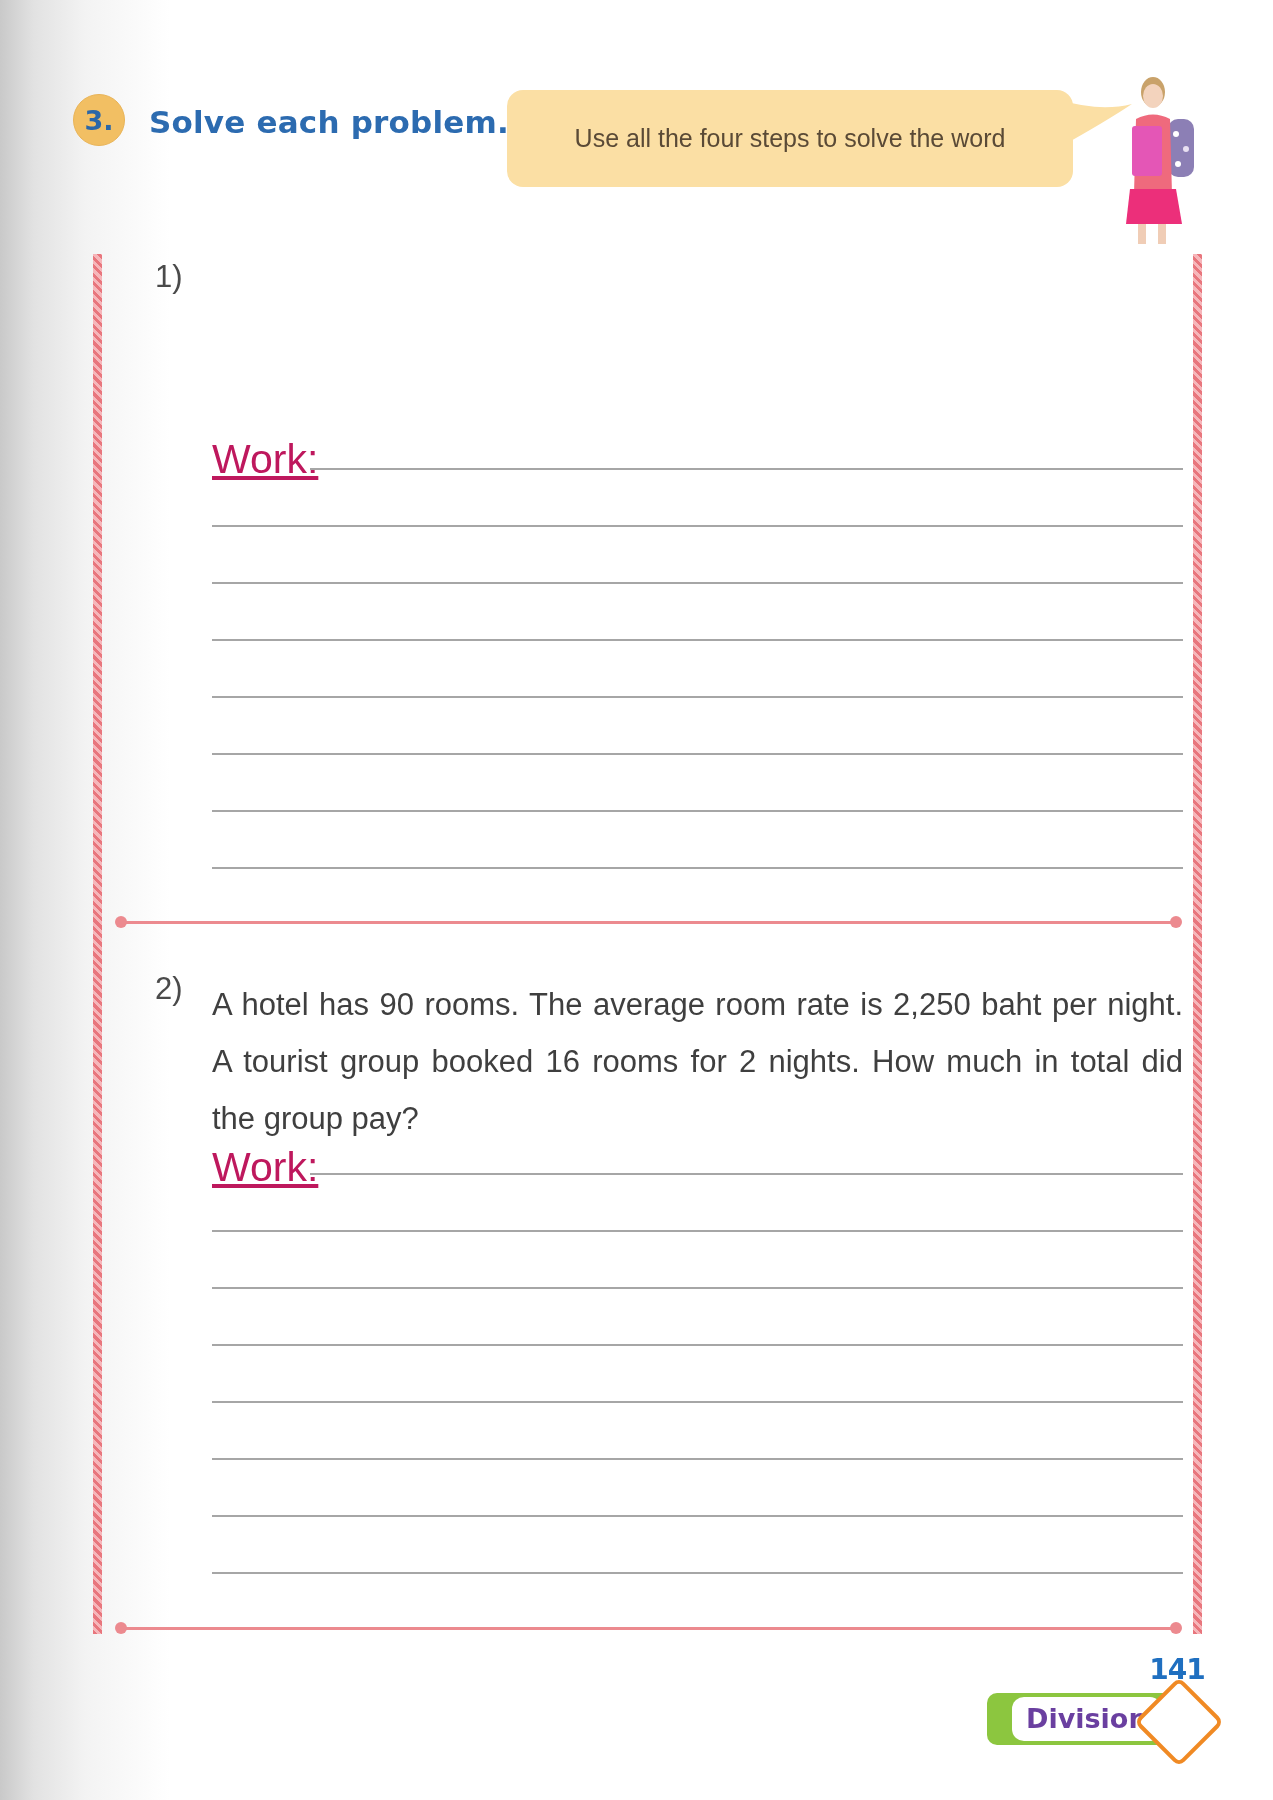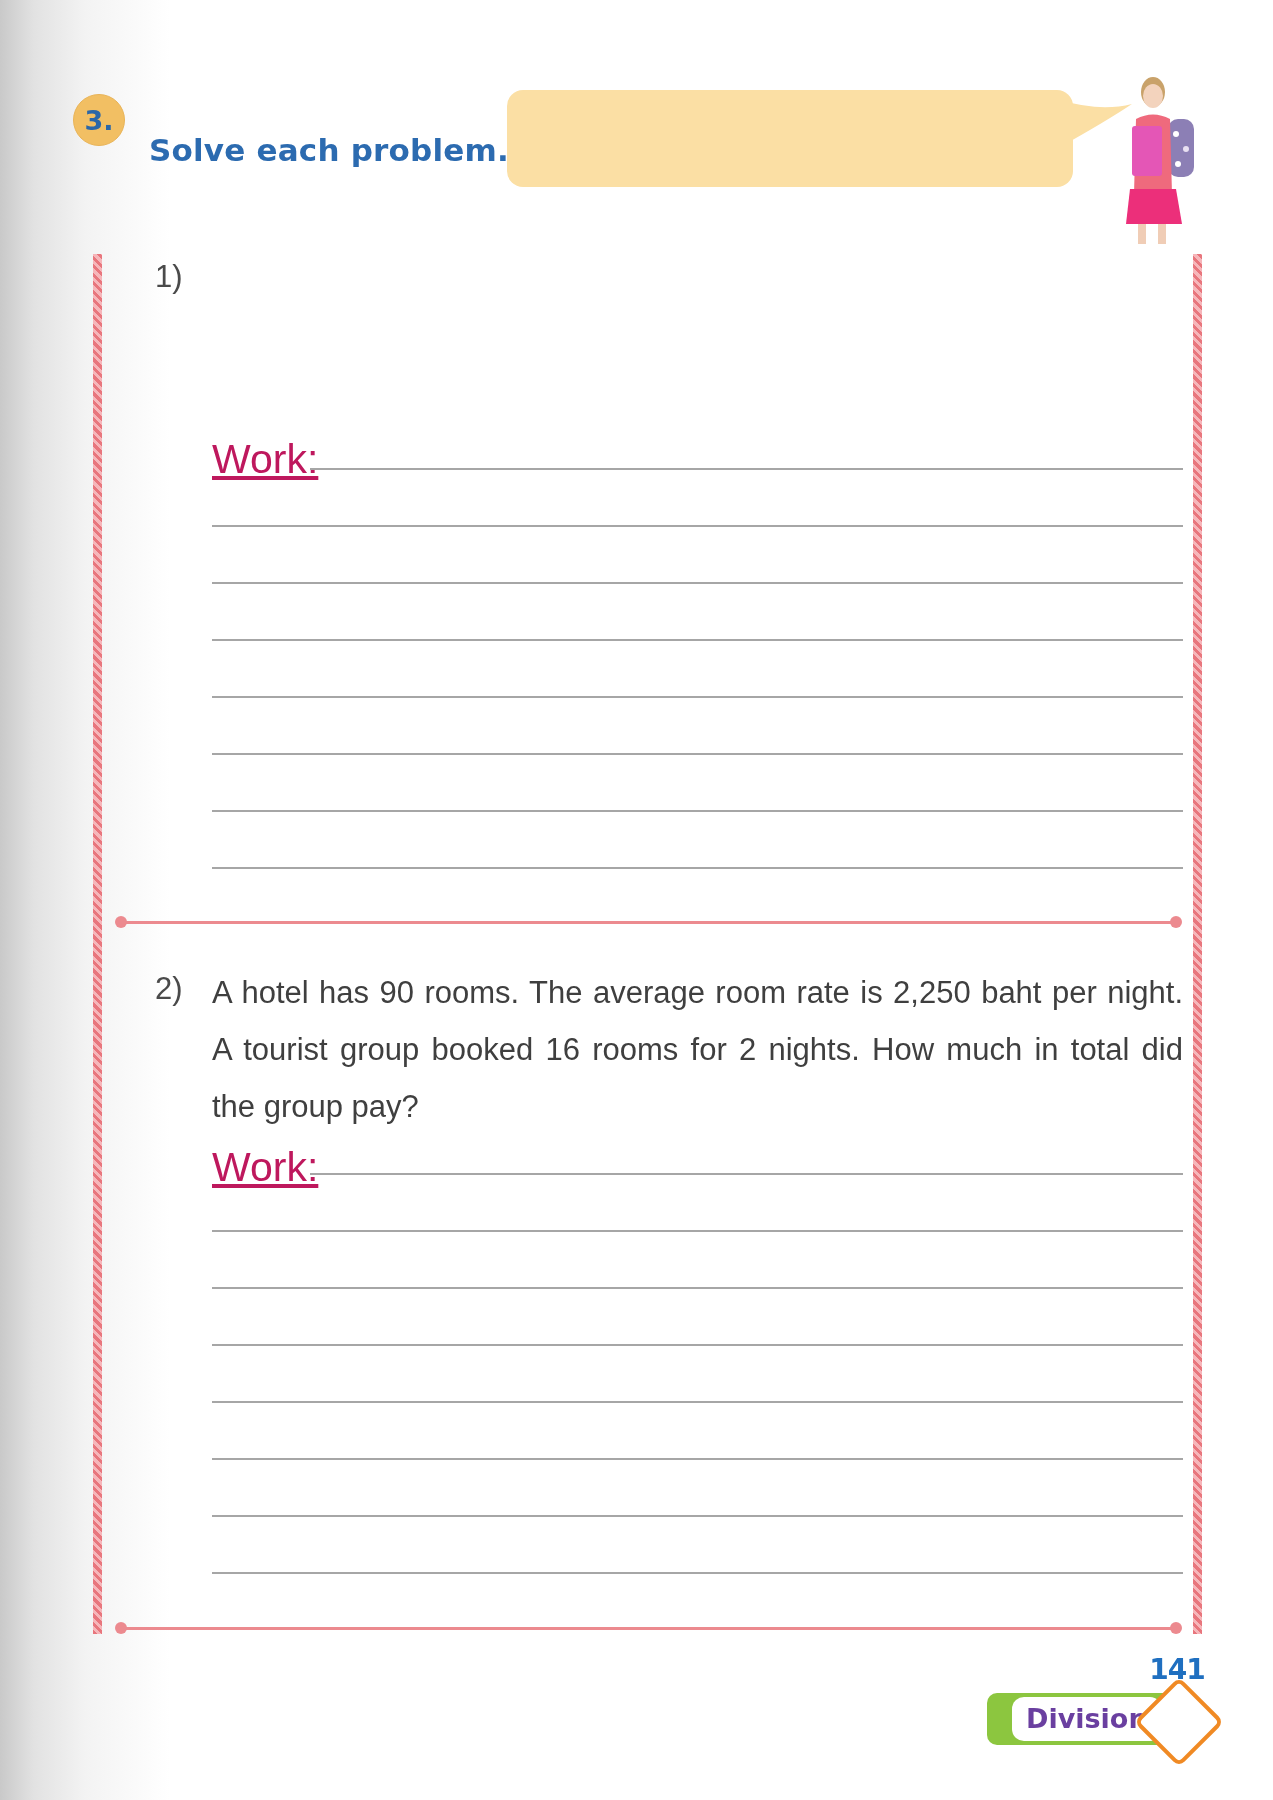--- a/index.html
+++ b/index.html
@@ -14,21 +14,21 @@
   }
   .badge {
     position: absolute; left: 73px; top: 94px; width: 52px; height: 52px; border-radius: 50%;
     background: #f2bf63; border: 1px solid #e9b458; box-sizing: border-box;
     display: flex; align-items: center; justify-content: center;
     font-family: "DejaVu Sans", sans-serif; font-weight: bold; font-size: 27px; color: #2b67a8;
   }
   .title {
     position: absolute; left: 149px; top: 96px;
     font-family: "DejaVu Sans", sans-serif; font-weight: bold; font-size: 31px; line-height: 52px;
-    color: #2c6bb0; letter-spacing: 0.2px; margin-top: 28px;
+    color: #2c6bb0; letter-spacing: 0.2px;
   }
   .bubble {
     position: absolute; left: 507px; top: 90px; width: 566px; height: 97px;
     background: #fbdfa4; border-radius: 16px;
     display: flex; align-items: center; justify-content: center; text-align: center;
     font-size: 25px; line-height: 39px; color: #5a4a36;
   }
   .bubble-tail {
     position: absolute; left: 1060px; top: 92px;
   }
@@ -84,20 +84,21 @@
 </div>
 <div class="title">
   <div>Solve each problem.</div>
 </div>
 
 <svg class="bubble-tail" width="75" height="60">
   <path d="M0 8 Q40 20 72 12 Q45 30 0 55 Z" fill="#fbdfa4"></path>
 </svg>
 <div class="bubble">
   <div>
+    <div>Use all the four steps to solve the word</div>
   </div>
 </div>
 
 <svg class="girl" width="95" height="172" viewBox="0 0 95 172">
   <ellipse cx="45" cy="18" rx="12" ry="15" fill="#c9a26a"></ellipse>
   <ellipse cx="45" cy="22" rx="10" ry="12" fill="#f3d3bd"></ellipse>
   <rect x="60" y="45" width="26" height="58" rx="10" fill="#8c7fb5"></rect>
   <circle cx="68" cy="60" r="3" fill="#ffffff"></circle>
     <circle cx="78" cy="75" r="3" fill="#e8e0f2"></circle>
     <circle cx="70" cy="90" r="3" fill="#ffffff"></circle>
@@ -121,21 +122,21 @@
   <div class="rule" style="left:57px;top:334px;width:971px"></div>
   <div class="rule" style="left:57px;top:391px;width:971px"></div>
   <div class="rule" style="left:57px;top:448px;width:971px"></div>
   <div class="rule" style="left:57px;top:505px;width:971px"></div>
   <div class="rule" style="left:57px;top:562px;width:971px"></div>
   <div class="rule" style="left:57px;top:619px;width:971px"></div>
 </div>
 
 <div class="problem" style="top:960px;height:640px">
   <div class="num">2)</div>
-  <div class="qtext" style="top:4px">A hotel has 90 rooms. The average room rate is 2,250 baht per night. A tourist group booked 16 rooms for 2 nights. How much in total did the group pay?</div>
+  <div class="qtext" style="top:16px">A hotel has 90 rooms. The average room rate is 2,250 baht per night. A tourist group booked 16 rooms for 2 nights. How much in total did the group pay?</div>
   <div class="work-label" style="left:57px;top:184px">Work:</div>
   <div class="rule" style="left:155px;top:213px;width:873px"></div>
   <div class="rule" style="left:57px;top:270px;width:971px"></div>
   <div class="rule" style="left:57px;top:327px;width:971px"></div>
   <div class="rule" style="left:57px;top:384px;width:971px"></div>
   <div class="rule" style="left:57px;top:441px;width:971px"></div>
   <div class="rule" style="left:57px;top:498px;width:971px"></div>
   <div class="rule" style="left:57px;top:555px;width:971px"></div>
   <div class="rule" style="left:57px;top:612px;width:971px"></div>
 </div>

